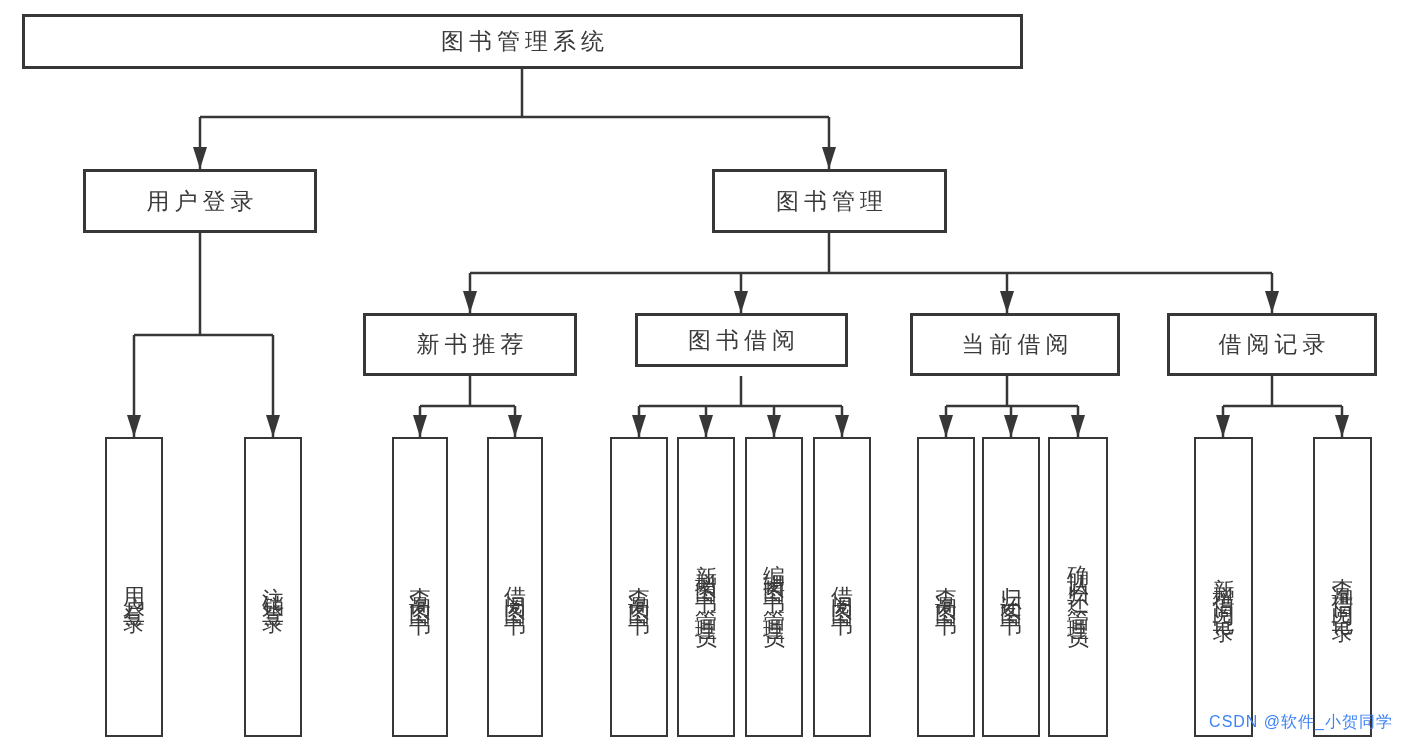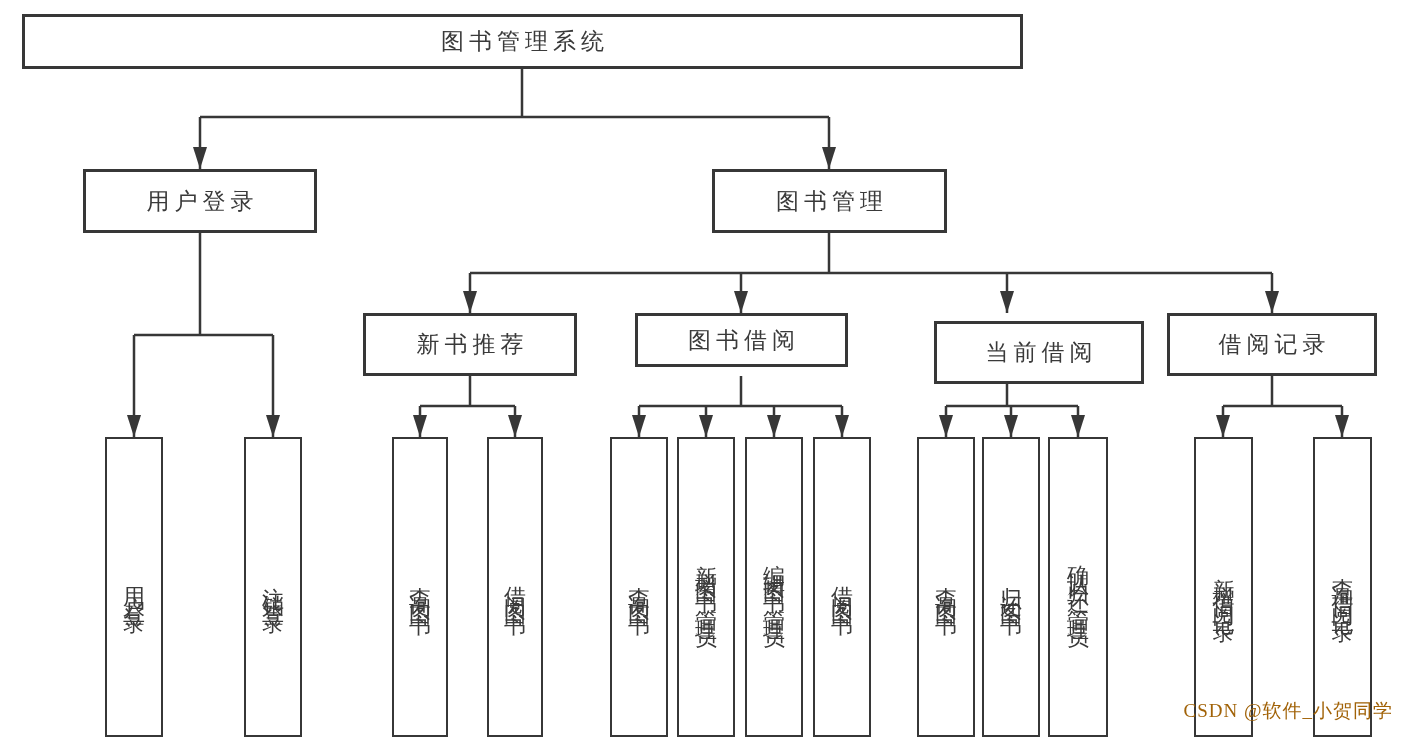--- a/index.html
+++ b/index.html
@@ -6,21 +6,21 @@
     margin: 0;
     padding: 0;
     background: #ffffff;
   }
   #canvas {
     position: relative;
     width: 1405px;
     height: 747px;
     background: #ffffff;
     overflow: hidden;
-    font-family: Liberation Serif, serif;
+    font-family: Liberation Sans, sans-serif;
     color: #3a3a3a;
   }
   #wires {
     position: absolute;
     left: 0;
     top: 0;
     width: 1405px;
     height: 747px;
   }
   .box {
@@ -37,43 +37,43 @@
     letter-spacing: 5px;
     text-indent: 5px;
     white-space: nowrap;
     color: #3a3a3a;
   }
   .root  { left: 22px;  top: 14px;  width: 1001px; height: 55px; }
   .lvl1a { left: 83px;  top: 169px; width: 234px;  height: 64px; }
   .lvl1b { left: 712px; top: 169px; width: 235px;  height: 64px; }
   .lvl2a { left: 363px; top: 313px; width: 214px;  height: 63px; }
   .lvl2b { left: 635px; top: 313px; width: 213px;  height: 54px; }
-  .lvl2c { left: 934px; top: 313px; width: 210px;  height: 63px; margin-top: 8px; }
+  .lvl2c { left: 910px; top: 313px; width: 210px;  height: 63px; }
   .lvl2d { left: 1167px;top: 313px; width: 210px;  height: 63px; }
   .leaf {
     top: 437px;
     height: 300px;
     border-width: 2.5px;
   }
   .vtext {
     writing-mode: vertical-rl;
     text-orientation: mixed;
     font-size: 22px;
     letter-spacing: 9px;
     line-height: 1;
     color: #3a3a3a;
     white-space: nowrap;
   }
   .watermark {
     position: absolute;
     right: 12px;
-    bottom: 23px;
-    font-size: 19px;
+    bottom: 14px;
+    font-size: 16px;
     letter-spacing: 1px;
-    color: #a16207;
+    color: #3b82f6;
     white-space: nowrap;
   }
 </style>
 </head>
 <body>
 
 <div id="canvas">
 
   <svg id="wires" viewBox="0 0 1405 747" xmlns="http://www.w3.org/2000/svg">
     <defs>

